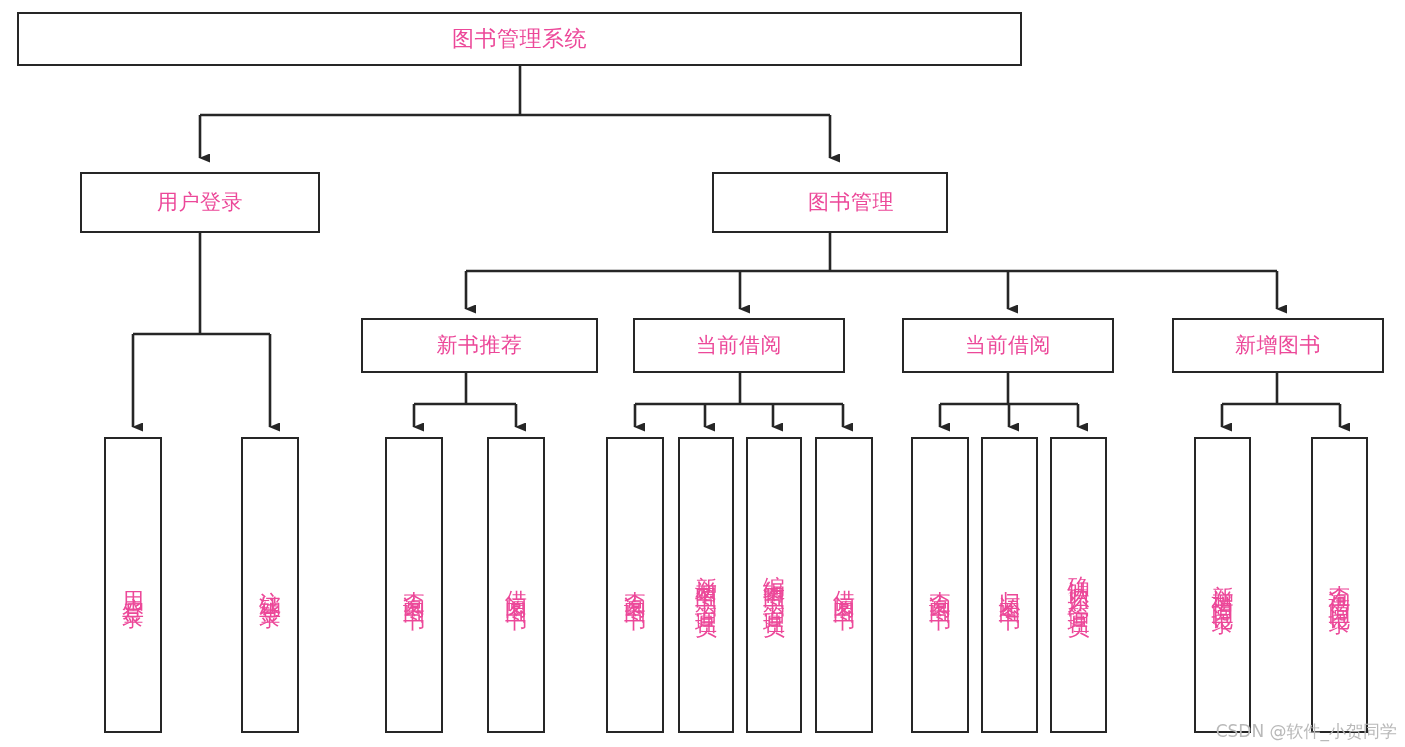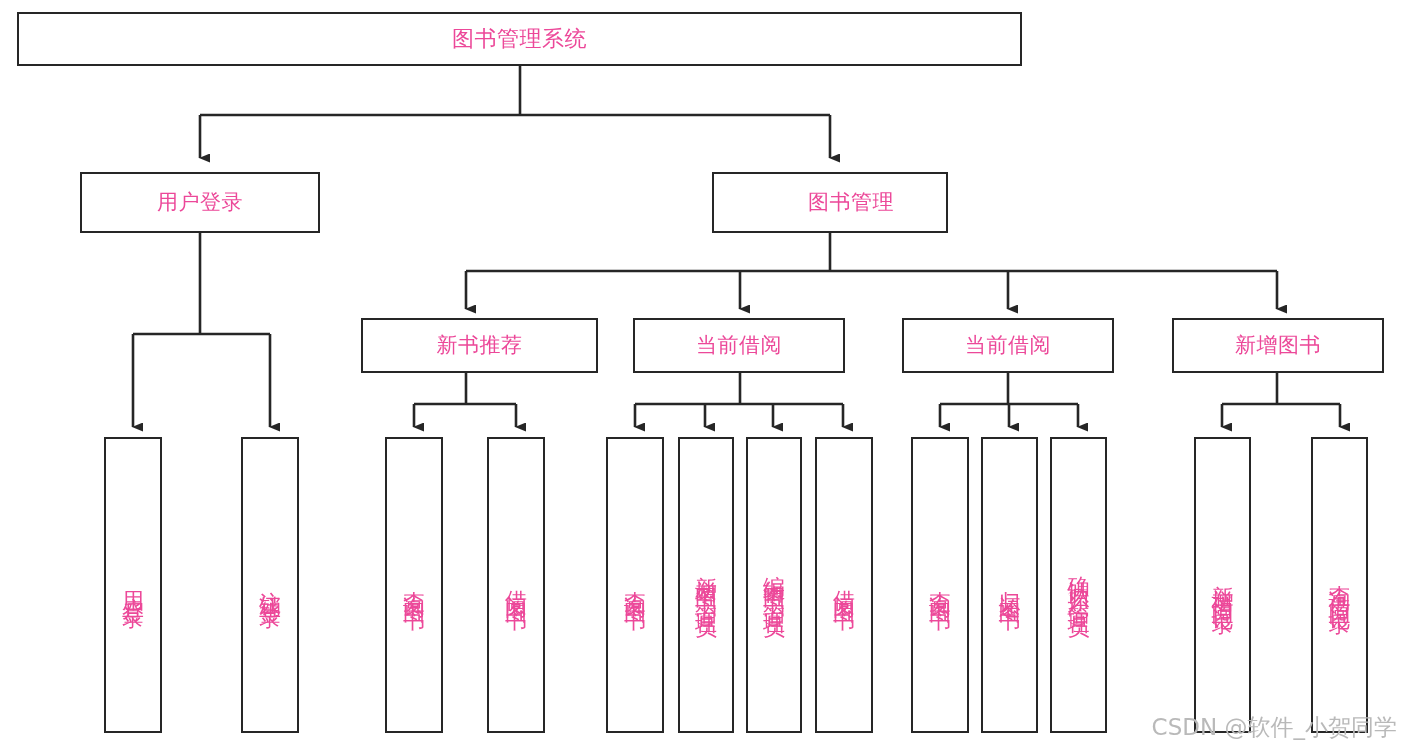--- a/index.html
+++ b/index.html
@@ -61,21 +61,21 @@
     font-size: 22px;
     letter-spacing: 6px;
     line-height: 1;
     max-height: 272px;
     overflow: visible;
   }
   #watermark {
     position: absolute;
     right: 8px;
     bottom: 4px;
-    font-size: 23px;
+    font-size: 17px;
     color: #b9b9b9;
     z-index: 6;
     white-space: nowrap;
     font-family: "DejaVu Sans", "Liberation Sans", sans-serif;
   }
 </style>
 </head>
 <body>
 
 <div id="diagram-root">

